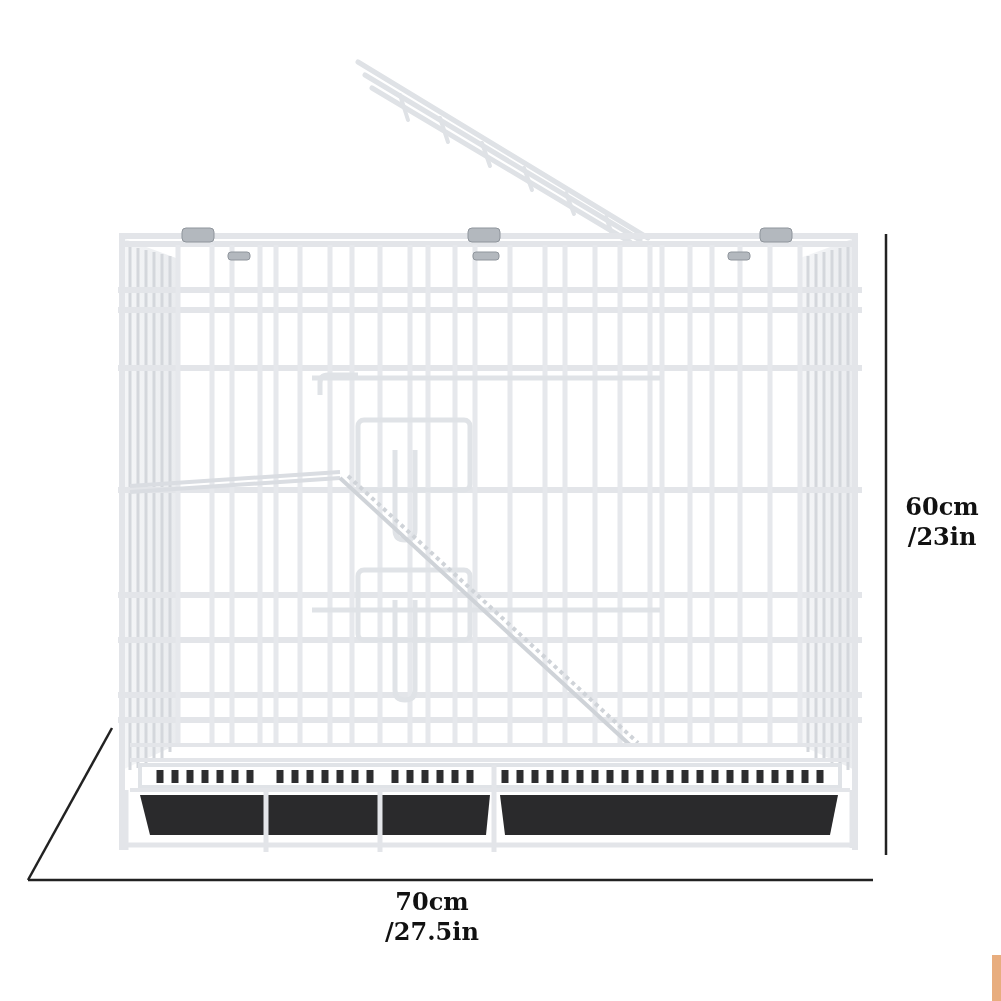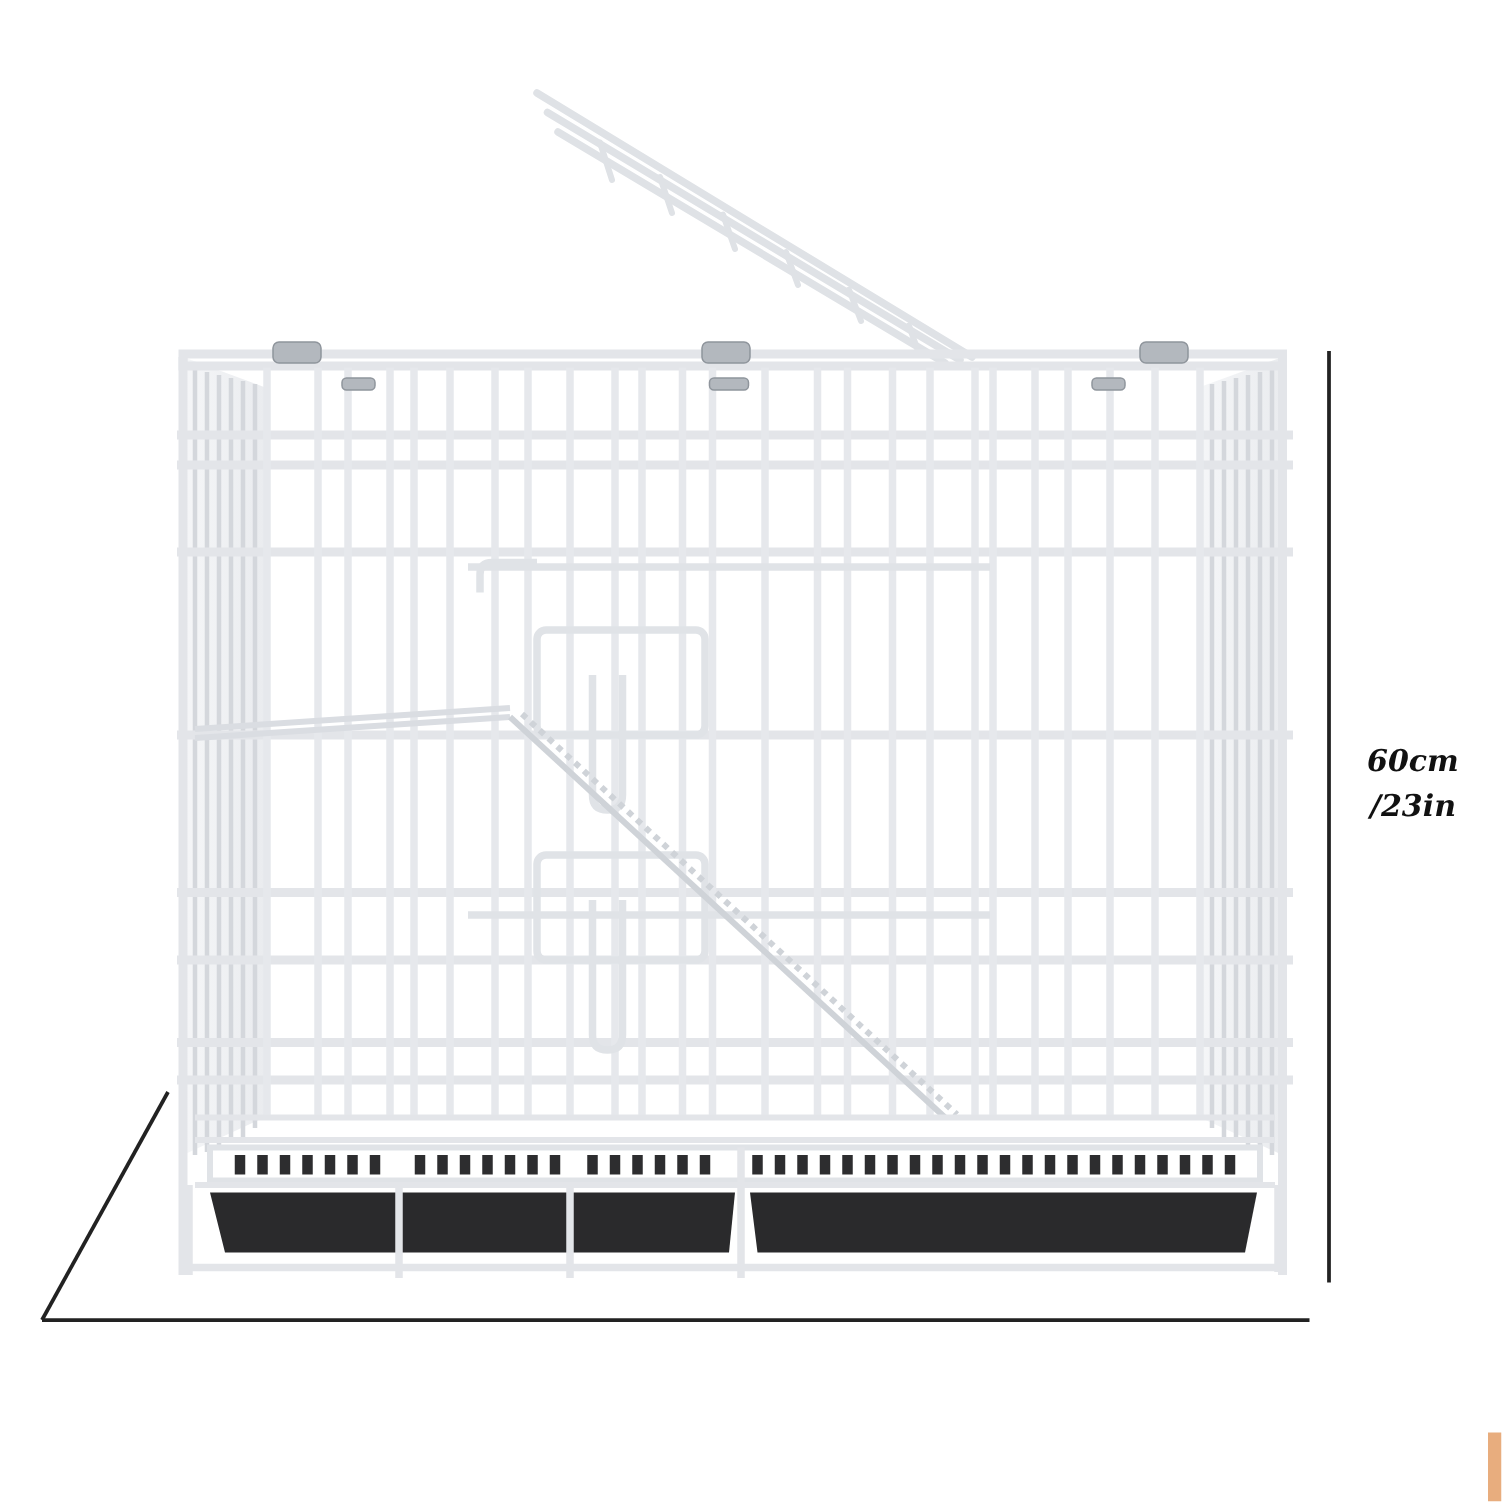--- a/index.html
+++ b/index.html
@@ -1,20 +1,20 @@
 <!DOCTYPE html>
 <html><head>
 <meta charset="utf-8">
 <style>
   html, body { margin: 0; padding: 0; background: #ffffff; }
   body { width: 1001px; height: 1001px; position: relative; overflow: hidden;
          font-family: "DejaVu Serif", serif; }
   .stage { position: absolute; left: 0; top: 0; width: 1001px; height: 1001px; }
   .dim-label { position: absolute; font-family: "DejaVu Serif", serif; font-weight: bold;
-               font-style: italic; color: #111; font-size: 20px; line-height: 30px;
+               color: #111; font-size: 24px; line-height: 30px;
                text-align: center; }
   .dim-label span { display: block; }
   .corner-tab { position: absolute; left: 992px; top: 955px; width: 9px; height: 46px; background: #e8ad7e; }
 </style>
 </head>
 <body>
 
 <div class="stage">
   <svg width="1001" height="1001" viewBox="0 0 1001 1001" xmlns="http://www.w3.org/2000/svg">
     <defs>
@@ -203,15 +203,19 @@
       <line x1="28" y1="880" x2="112" y2="728"></line>
     </g>
   </svg>
 
   <div class="dim-label" style="left:900px; top:492px; width:84px;">
     <span>60cm</span>
     <span>/23in</span>
   </div>
 
 
+  <div class="dim-label" style="left:380px; top:887px; width:104px;">
+    <span>70cm</span>
+    <span>/27.5in</span>
+  </div>
 
   <div class="corner-tab"></div>
 </div>
 
 </body></html>

